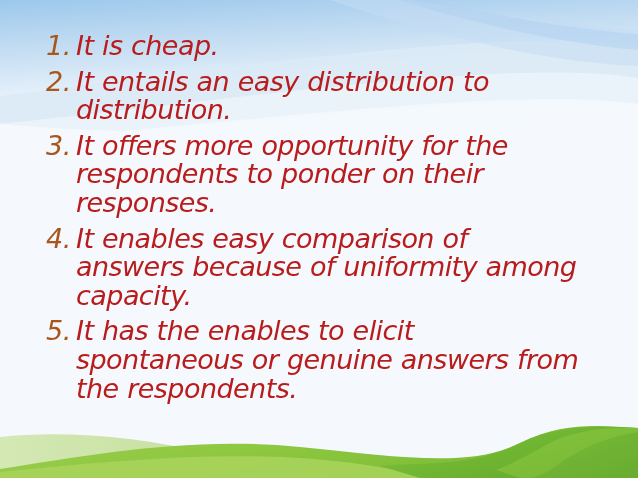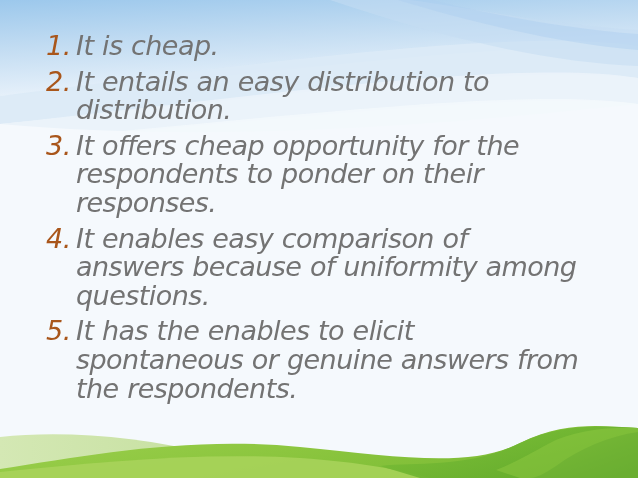--- a/index.html
+++ b/index.html
@@ -54,21 +54,21 @@
     font-family: "DejaVu Sans", sans-serif;
     font-size: 27px;
     font-style: italic;
     font-weight: 400;
     letter-spacing: -0.4px;
     white-space: nowrap;
   }
 
   .bullet-text {
     flex: 1 1 auto;
-    color: #737373;
+    color: #b91c1c;
     font-family: "DejaVu Sans", sans-serif;
     font-size: 27px;
     font-style: italic;
     font-weight: 400;
     letter-spacing: -0.55px;
     word-spacing: 0.5px;
     max-width: 505px;
   }
 </style>
 </head>
@@ -144,26 +144,26 @@
       <span class="bullet-text">It is cheap.</span>
     </div>
 
     <div class="bullet-item">
       <span class="bullet-num">2.</span>
       <span class="bullet-text">It entails an easy distribution to distribution.</span>
     </div>
 
     <div class="bullet-item">
       <span class="bullet-num">3.</span>
-      <span class="bullet-text">It offers cheap opportunity for the respondents to ponder on their responses.</span>
+      <span class="bullet-text">It offers more opportunity for the respondents to ponder on their responses.</span>
     </div>
 
     <div class="bullet-item">
       <span class="bullet-num">4.</span>
-      <span class="bullet-text">It enables easy comparison of answers because of uniformity among questions.</span>
+      <span class="bullet-text">It enables easy comparison of answers because of uniformity among capacity.</span>
     </div>
 
     <div class="bullet-item">
       <span class="bullet-num">5.</span>
       <span class="bullet-text">It has the enables to elicit spontaneous or genuine answers from the respondents.</span>
     </div>
 
   </div>
 </div>
 

